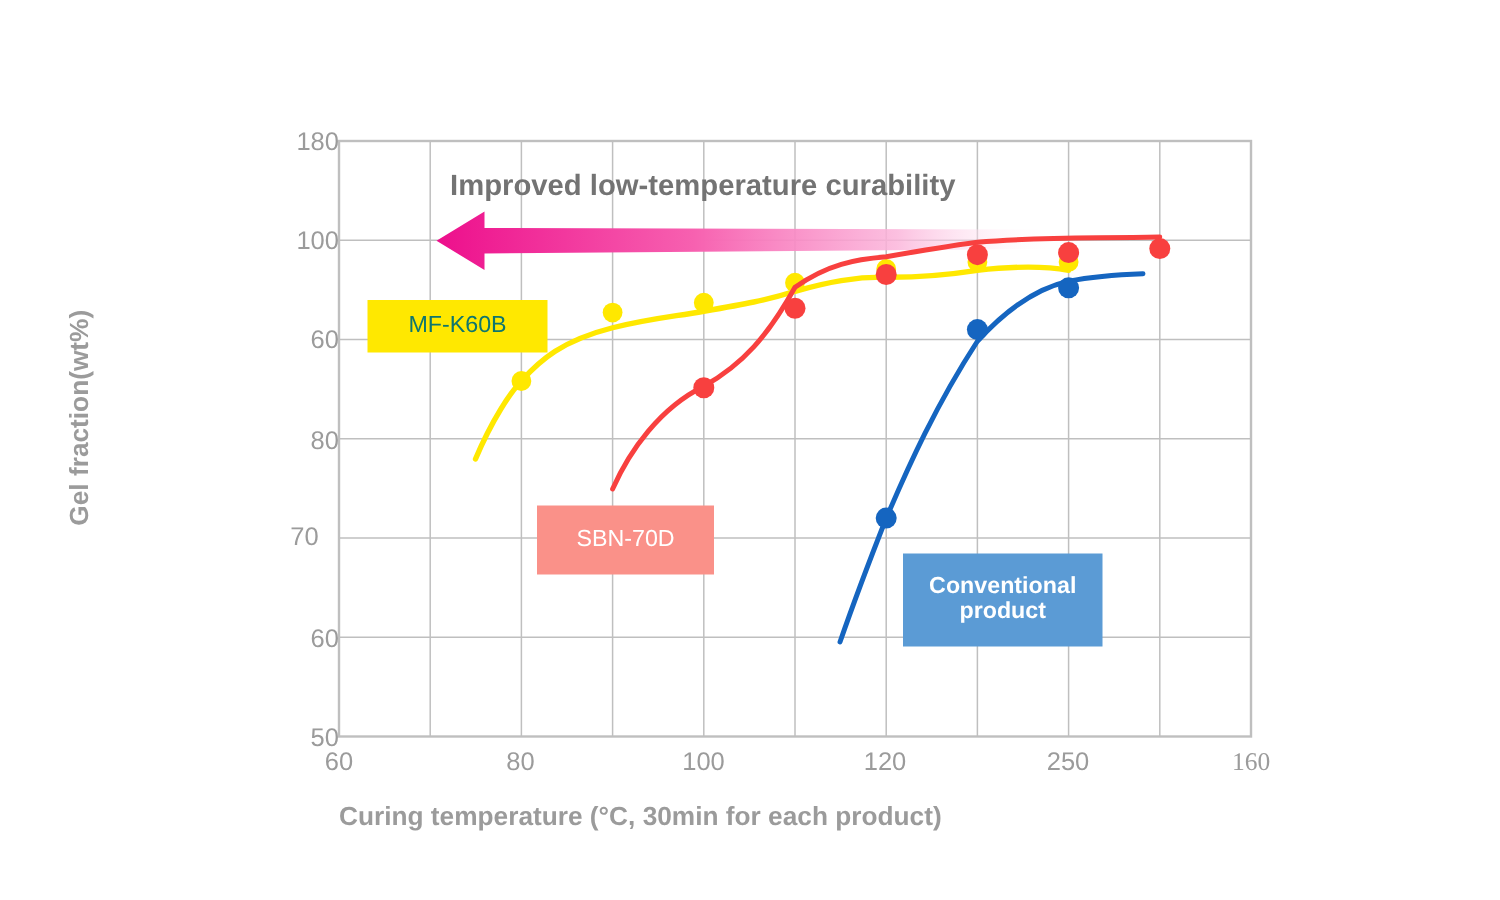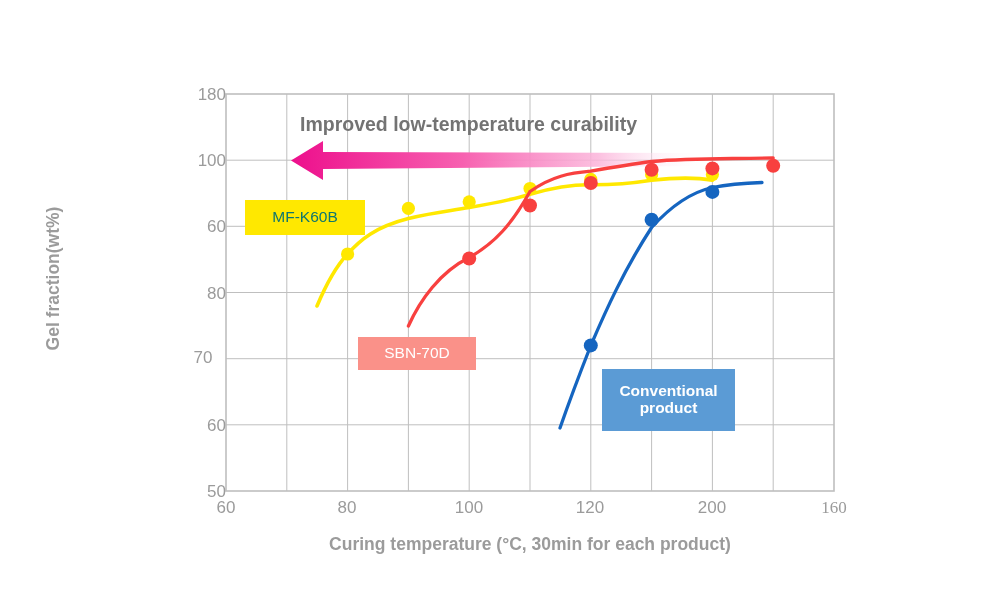--- a/index.html
+++ b/index.html
@@ -20,35 +20,35 @@
 
   .ytick{
     position:absolute;width:46px;text-align:right;
     font-size:17px;color:#9b9b9b;font-family:"Liberation Sans", sans-serif;
   }
   .xtick{
     position:absolute;width:60px;text-align:center;
     font-size:17px;color:#9b9b9b;
   }
   .xaxis-title{
-    position:absolute;left:226px;top:534px;width:608px;text-align:center;
+    position:absolute;left:226px;top:534px;width:608px;
     font-size:17.5px;font-weight:bold;color:#9b9b9b;white-space:nowrap;
   }
   .yaxis-title{
     position:absolute;left:-52px;top:268px;width:210px;text-align:center;
     font-size:17.5px;font-weight:bold;color:#9b9b9b;
     transform:rotate(-90deg);transform-origin:center center;white-space:nowrap;
   }
 
   .series-label{
     position:absolute;display:flex;align-items:center;justify-content:center;
     font-size:15.5px;line-height:1.08;text-align:center;white-space:pre-line;
   }
   .lbl-yellow{left:245px;top:200px;width:120px;height:35px;background:#FFE800;color:#0f766e;}
-  .lbl-red{left:358px;top:337px;width:118px;height:33px;background:#FA9189;color:#ffffff;}
+  .lbl-red{left:358px;top:337px;width:118px;height:46px;background:#FA9189;color:#ffffff;}
   .lbl-blue{left:602px;top:369px;width:133px;height:62px;background:#5B9BD5;color:#ffffff;font-weight:bold;}
 
   .arrow-text{
     position:absolute;left:300px;top:113px;
     font-size:19.5px;font-weight:bold;color:#737373;white-space:nowrap;
   }
 </style>
 </head>
 <body>
 
@@ -142,21 +142,21 @@
   <div class="ytick" style="left:180px;top:217px;">60</div>
   <div class="ytick" style="left:180px;top:284px;">80</div>
   <div class="ytick" style="left:180px;top:348px;text-align:center;">70</div>
   <div class="ytick" style="left:180px;top:416px;">60</div>
   <div class="ytick" style="left:180px;top:482px;">50</div>
 
   <div class="xtick" style="left:196px;top:498px;">60</div>
   <div class="xtick" style="left:317px;top:498px;">80</div>
   <div class="xtick" style="left:439px;top:498px;">100</div>
   <div class="xtick" style="left:560px;top:498px;">120</div>
-  <div class="xtick" style="left:682px;top:498px;">200</div>
+  <div class="xtick" style="left:682px;top:498px;">250</div>
   <div class="xtick" style="left:804px;top:498px;font-family:Liberation Serif, serif;">160</div>
 
   <div class="xaxis-title">Curing temperature (°C, 30min for each product)</div>
   <div class="yaxis-title">Gel fraction(wt%)</div>
 
   <div class="series-label lbl-yellow">MF-K60B</div>
   <div class="series-label lbl-red">SBN-70D</div>
   <div class="series-label lbl-blue">Conventional
 product</div>
 

